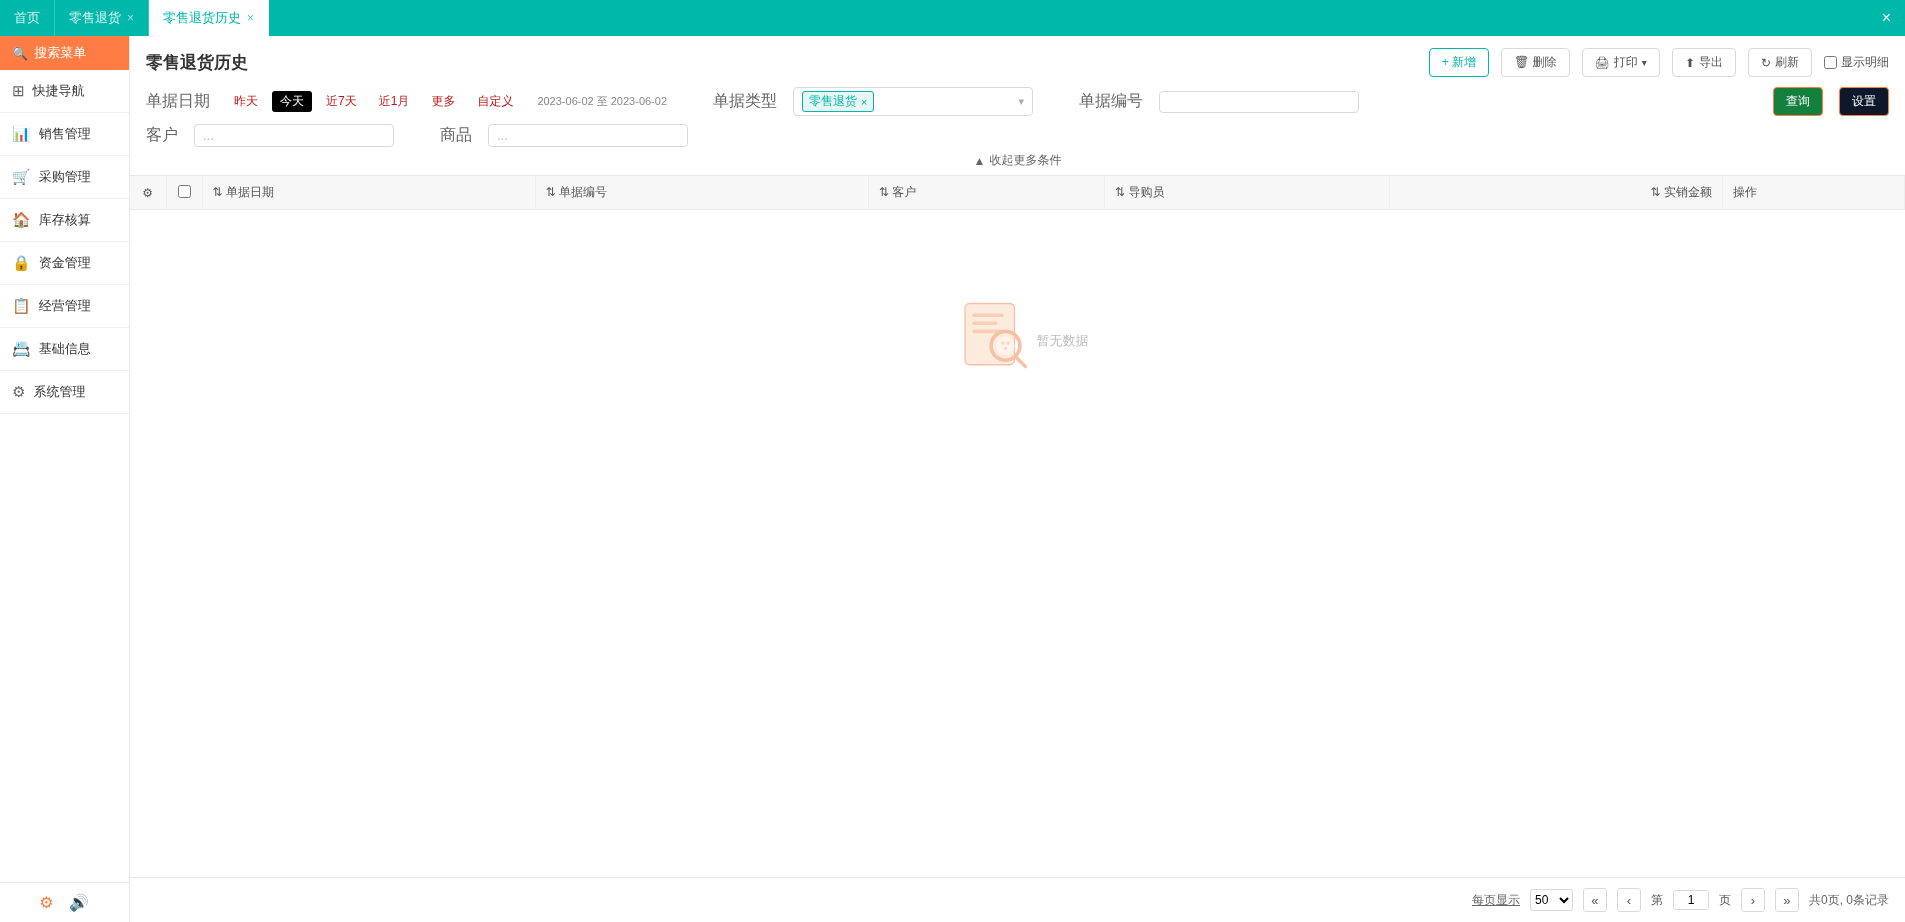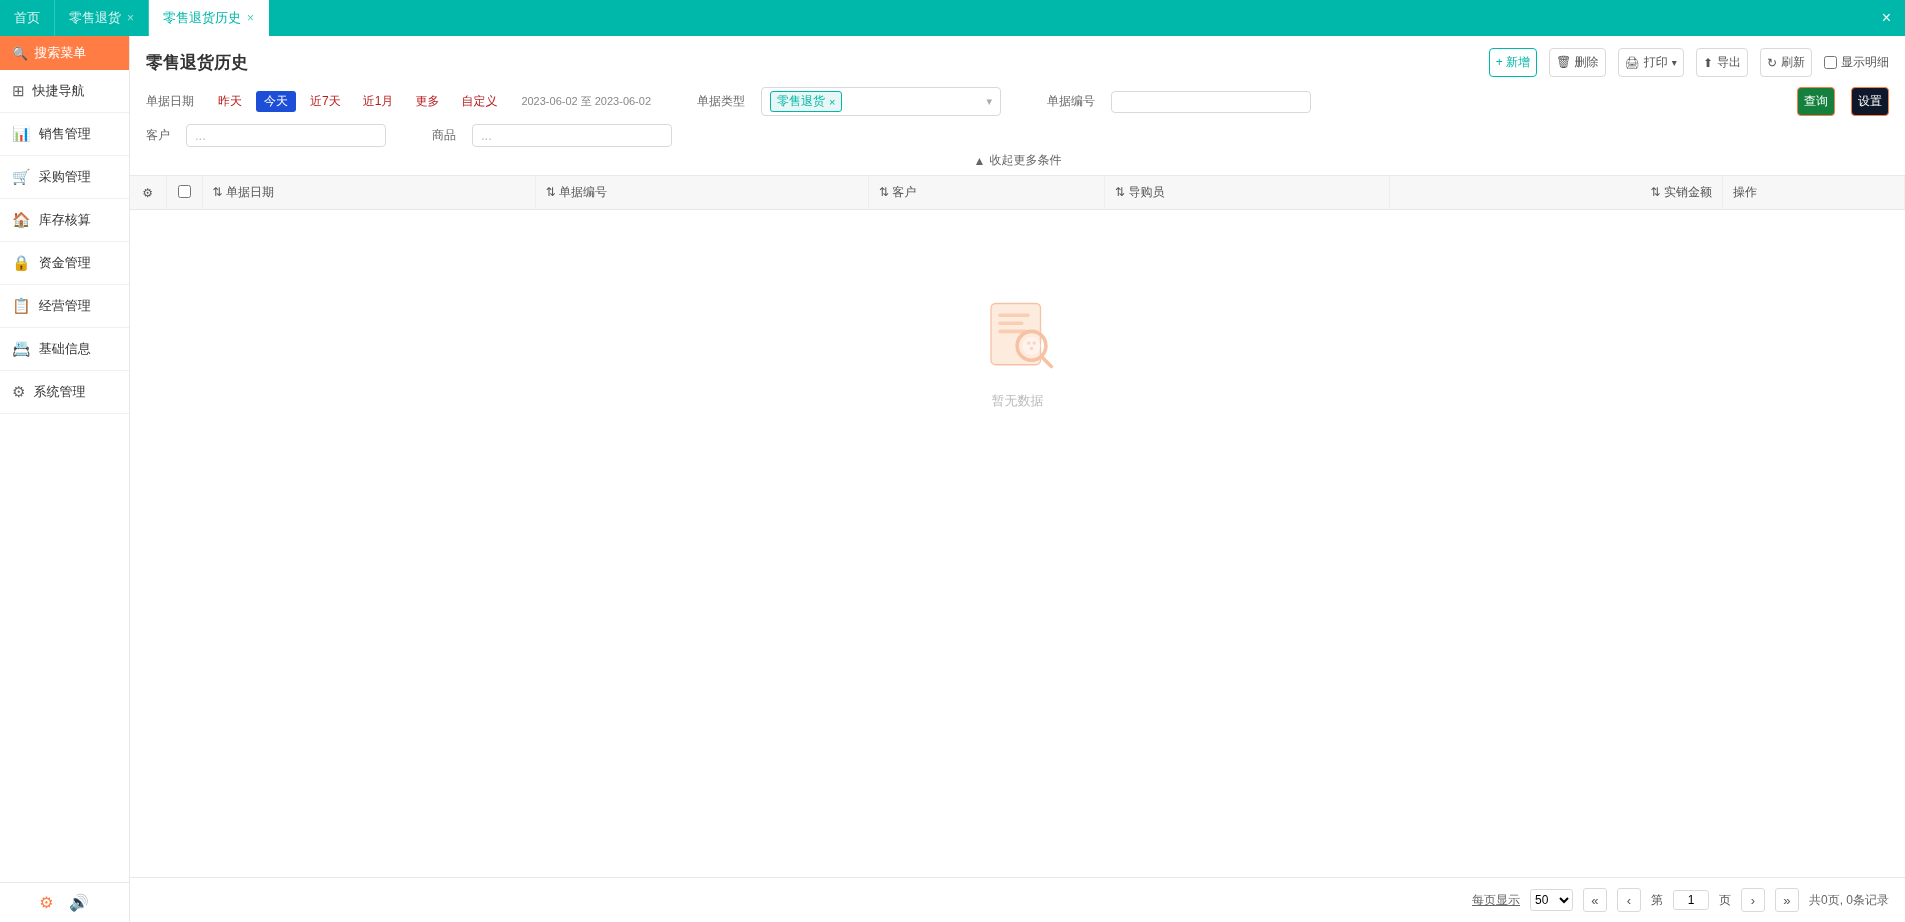--- a/index.html
+++ b/index.html
@@ -121,21 +121,21 @@
     }
     .toolbar {
       display: flex;
       align-items: center;
       gap: 12px;
     }
     .toolbar-btn {
       display: flex;
       align-items: center;
       gap: 4px;
-      padding: 5px 6px;
+      padding: 5px 12px;
       border: 1px solid #d9d9d9;
       background: #fff;
       border-radius: 4px;
       cursor: pointer;
       font-size: 12px;
       color: #555;
     }
     .toolbar-btn.primary { background: #15803d; color: #fff; border-color: #ff7d45; }
     .toolbar-btn.new-btn { color: #00b8a9; border-color: #00b8a9; }
     .show-detail-label { display: flex; align-items: center; gap: 4px; font-size: 12px; color: #555; cursor: pointer; }
@@ -148,37 +148,37 @@
     }
     .filter-row {
       display: flex;
       align-items: center;
       gap: 16px;
       margin-bottom: 8px;
       flex-wrap: wrap;
     }
     .filter-label {
       color: #666;
-      font-size: 12px;
+      font-size: 16px;
       white-space: nowrap;
     }
     .date-filter {
       display: flex;
       align-items: center;
       gap: 6px;
     }
     .date-btn {
       padding: 2px 8px;
       border-radius: 3px;
       cursor: pointer;
       font-size: 12px;
       color: #b91c1c;
     }
     .date-btn.active {
-      background: #1d4ed8;
+      background: #000000;
       color: #fff;
       text-align: right;
     }
     .date-range {
       font-size: 11px;
       color: #888;
     }
     .filter-tag-input {
       border: 1px solid #d9d9d9;
       border-radius: 4px;
@@ -247,21 +247,21 @@
       border-right: 1px solid #eee;
       white-space: nowrap;
     }
     th.sortable { cursor: pointer; }
     .th-settings { width: 36px; text-align: center; }
     .th-check { width: 36px; text-align: center; }
 
     
     .empty-state {
       display: flex;
-      flex-direction: column;
+      flex-direction: row;
       align-items: center;
       justify-content: center;
       padding: 80px 0 40px 0;
     }
     .empty-icon {
       width: 90px;
       height: 90px;
       margin-bottom: 12px;
       opacity: 0.85;
     }

